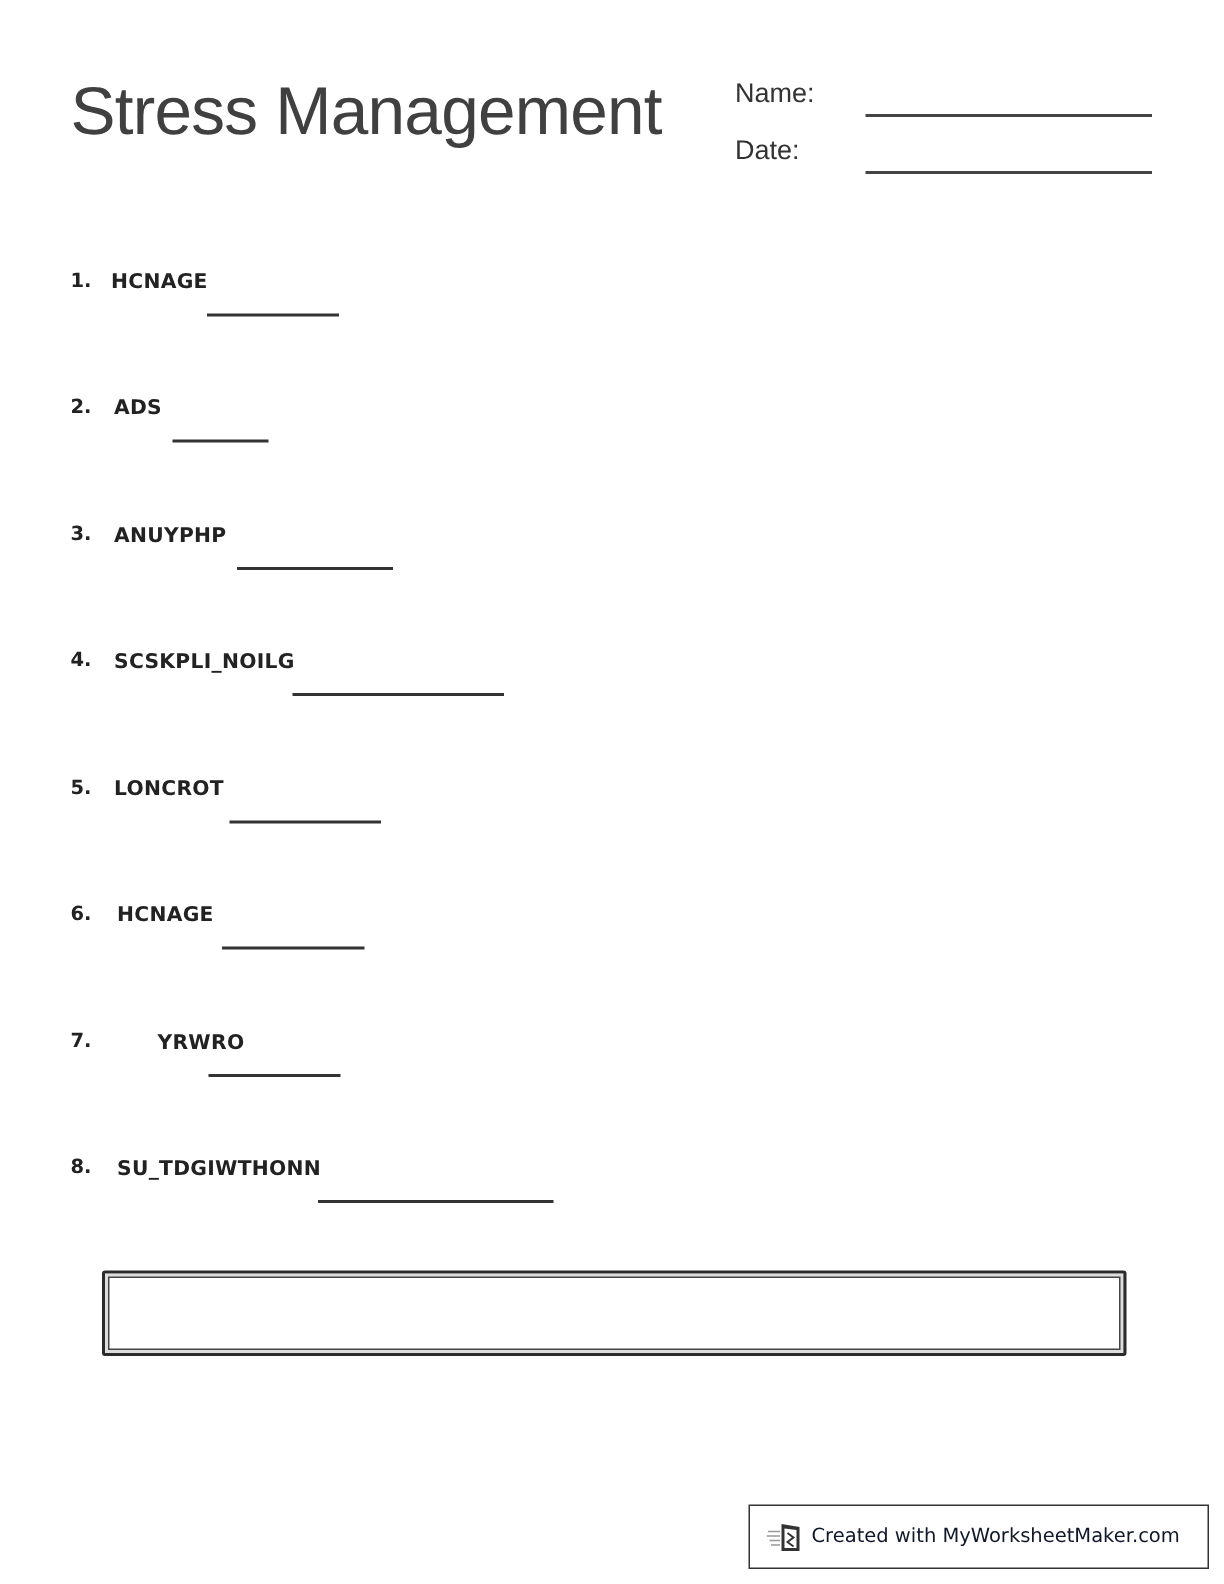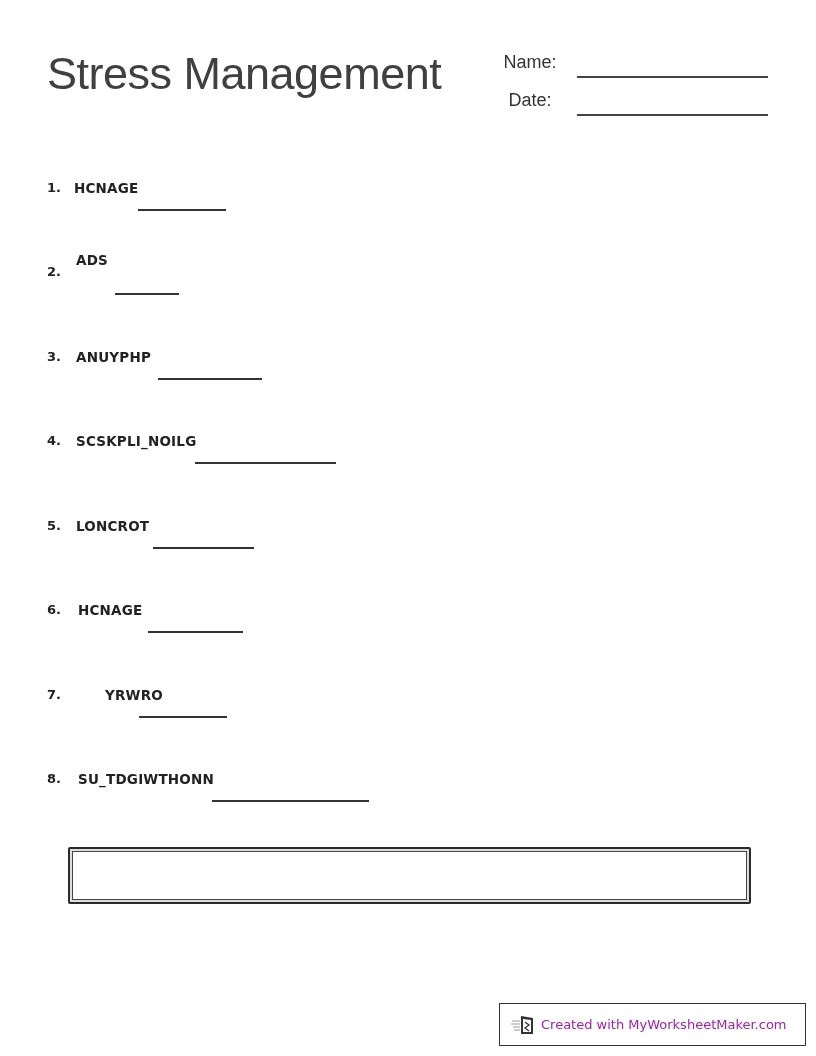--- a/index.html
+++ b/index.html
@@ -1,26 +1,26 @@
 <!DOCTYPE html>
 <html><head>
 <meta charset="utf-8">
 <style>
   html, body { margin:0; padding:0; }
   body { width:816px; height:1056px; background:#ffffff; position:relative; overflow:hidden; font-family:"DejaVu Sans", sans-serif; color:#222; }
   .title { position:absolute; left:47px; top:48px; font-family:"Liberation Sans", sans-serif; font-size:45px; color:#404040; letter-spacing:-0.5px; white-space:nowrap; }
-  .field-label { position:absolute; font-family:"Liberation Sans", sans-serif; font-size:18px; color:#333; text-align:center; width:80px; }
+  .field-label { position:absolute; font-family:"Liberation Sans", sans-serif; font-size:18px; color:#333; text-align:left; width:80px; }
   .field-line { position:absolute; height:1.5px; background:#444; }
   .q-num { position:absolute; left:47px; font-family:"DejaVu Sans", sans-serif; font-weight:bold; font-size:13px; color:#222; }
   .q-word { position:absolute; font-family:"DejaVu Sans", sans-serif; font-weight:900; font-size:13.5px; color:#222; letter-spacing:0.2px; white-space:nowrap; }
   .q-line { position:absolute; height:2px; background:#333; }
   .answer-box-inner { position:absolute; left:68px; top:847px; width:679px; height:53px; border:2px solid #2b2b2b; border-radius:2px; box-shadow:inset 0 0 0 2px #ddd, inset 0 0 0 3px #444; }
   .footer { position:absolute; left:499px; top:1003px; width:305px; height:41px; border:1.5px solid #333; background:#fff; display:flex; align-items:center; }
   .footer-icon { width:26px; height:22px; margin-left:11px; margin-right:4px; }
-  .footer-text { font-family:"DejaVu Sans", sans-serif; font-size:13px; color:#a21caf; white-space:nowrap; }
+  .footer-text { font-family:"DejaVu Sans", sans-serif; font-size:13px; color:#0f172a; white-space:nowrap; }
 </style>
 </head>
 <body>
 
 <div>
   <div class="title">Stress Management</div>
 
   <div class="field-label" style="left:490px; top:52px;">Name:</div>
   <div class="field-line" style="left:577px; top:76px; width:191px;"></div>
 
@@ -28,21 +28,21 @@
   <div class="field-line" style="left:577px; top:114px; width:191px;"></div>
 
   <div>
     <span class="q-num" style="top:180px;">1.</span>
     <span class="q-word" style="left:74px; top:180px;">HCNAGE</span>
     <div class="q-line" style="left:138px; top:209px; width:88px;"></div>
   </div>
 
   <div>
     <span class="q-num" style="top:264px;">2.</span>
-    <span class="q-word" style="left:76px; top:252px;text-align:right;">ADS</span>
+    <span class="q-word" style="left:76px; top:264px;text-align:right;">ADS</span>
     <div class="q-line" style="left:115px; top:293px; width:64px;"></div>
   </div>
 
   <div>
     <span class="q-num" style="top:349px;">3.</span>
     <span class="q-word" style="left:76px; top:349px;">ANUYPHP</span>
     <div class="q-line" style="left:158px; top:378px; width:104px;"></div>
   </div>
 
   <div>

